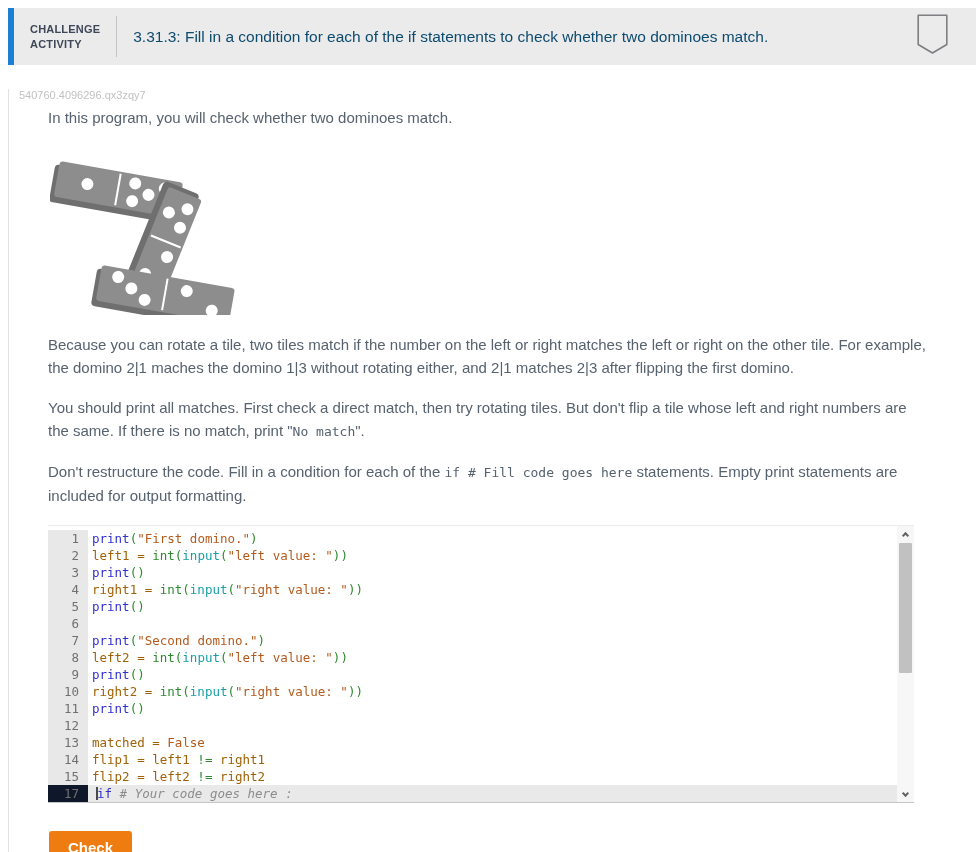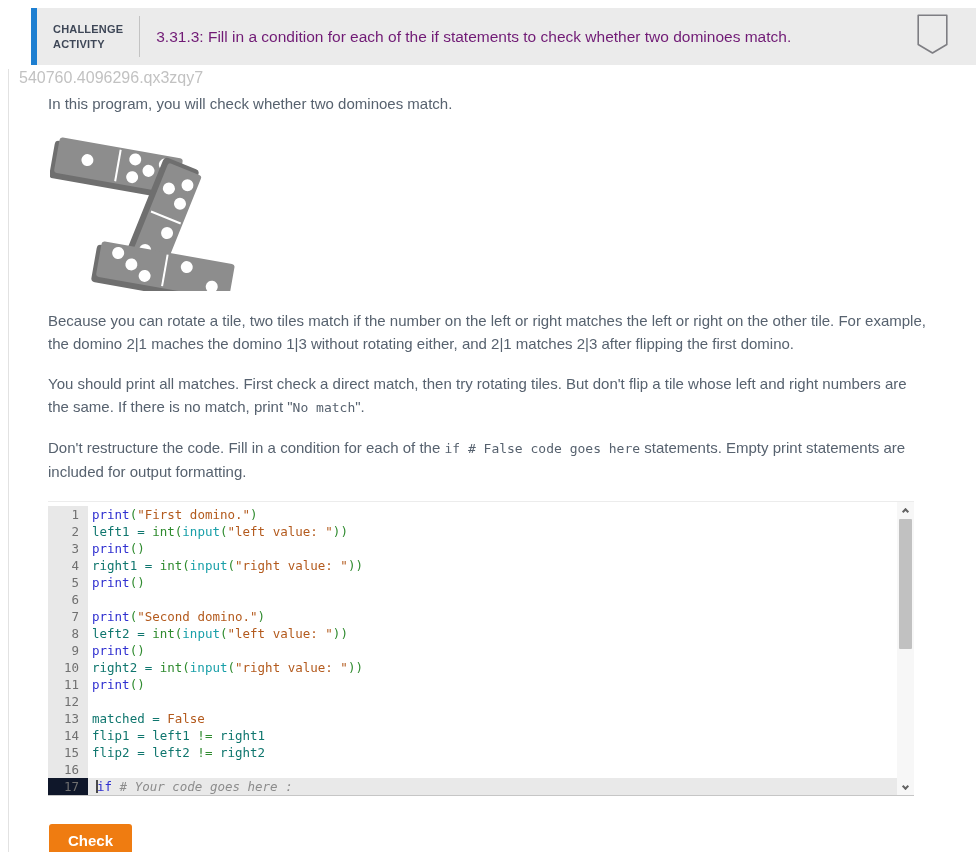--- a/index.html
+++ b/index.html
@@ -11,48 +11,48 @@
   html,body{margin:0;padding:0;}
   body{
     width:976px;height:852px;overflow:hidden;background:#fff;
     font-family:"Liberation Sans","DejaVu Sans",sans-serif;color:var(--body_text);
   }
   .card{margin:8px 0 0 8px;}
   
   .activity-header{
     display:flex;align-items:center;background:var(--header_bg);
     border-left:6px solid var(--accent);
-    min-height:52px;padding:6px 14px 6px 16px;margin-left:23px;
+    min-height:52px;padding:6px 14px 6px 16px;
   }
   .badge{font-size:11px;font-weight:bold;color:#3e4757;line-height:1.35;letter-spacing:.2px;white-space:nowrap;}
   .hdr-divider{width:1px;align-self:stretch;background:#c3c3c3;margin:2px 16px;}
-  .hdr-title{font-size:15.5px;font-weight:normal;color:#701a75;margin:0;flex:1;}
+  .hdr-title{font-size:15.5px;font-weight:normal;color:#0c4a6e;margin:0;flex:1;}
   .bookmark{flex:none;margin-left:12px;margin-right:14px;}
   
   .content{border-left:1px solid #e2e2e2;padding:0 45px 0 39px;}
-  .activity-id{font-size:16px;color:#c2c2c2;margin:4px 0 6px -29px;}
-  .intro{margin:0 0 8px 0;font-size:15px;line-height:22px;}
+  .activity-id{font-size:11px;color:#c2c2c2;margin:24px 0 6px -29px;}
+  .intro{margin:0 0 18px 0;font-size:15px;line-height:22px;}
   .figure{margin:0 0 14px 2px;}
   p.para{margin:0 0 17px 0;font-size:15px;line-height:23px;}
   .mono{font-family:"DejaVu Sans Mono","Liberation Mono",monospace;font-size:13px;margin-top:48px;}
   
   .editor{
     position:relative;margin-top:18px;width:866px;
     font-family:"DejaVu Sans Mono","Liberation Mono",monospace;font-size:12.5px;
     border-top:1px solid #ececec;border-bottom:1px solid #c6c6c6;
     background:#fff;padding-right:17px;
   }
   .code-lines{padding-top:4px;}
   .crow{display:flex;height:17px;line-height:17px;}
   .gut{flex:none;width:40px;background:#e8e8e8;color:#707070;text-align:right;padding-right:9px;}
   .ct{flex:1;white-space:pre;padding-left:4px;color:#333;}
   .crow.active .gut{background:#0f172a;}
   .crow.active .ct{background:#e9e9e9;padding-left:8px;}
   .cursor{display:inline-block;width:2px;height:13px;background:#4a4a4a;vertical-align:-2px;margin-right:-1px;}
-  .tk-plain{color:#0f766e;}
+  .tk-plain{color:#a16207;}
   .tk-kw{color:var(--kw);}
   .tk-green{color:var(--green);}
   .tk-teal{color:var(--teal);}
   .tk-str{color:var(--str);}
   .tk-const{color:var(--str);text-align:center;}
   .tk-com{color:var(--comment);font-style:italic;}
   
   .sb{position:absolute;top:0;right:0;bottom:0;width:17px;background:#f7f7f7;display:flex;flex-direction:column;align-items:center;}
   .sb-btn{flex:none;height:15px;display:flex;align-items:center;justify-content:center;width:100%;cursor:pointer;}
   .chev{display:block;width:5px;height:5px;border-left:2px solid #636363;border-bottom:2px solid #636363;}
@@ -125,21 +125,21 @@
             <circle cx="33" cy="18" r="6" fill="#fff"></circle>
           <circle cx="48" cy="27" r="6" fill="#fff"></circle>
           <circle cx="88" cy="11" r="6" fill="#fff"></circle>
             <circle cx="116" cy="26" r="6" fill="#fff"></circle>
         </g>
       </svg>
     </div>
 
     <p class="para"><span>Because you can rotate a tile, two tiles match if the number on the left or right matches the left or right on the other tile. For example, the domino 2|1 maches the domino 1|3 without rotating either, and 2|1 matches 2|3 after flipping the first domino.</span></p>
     <p class="para"><span>You should print all matches. First check a direct match, then try rotating tiles. But don't flip a tile whose left and right numbers are the same. If there is no match, print "</span><span class="mono">No match</span><span>".</span></p>
-    <p class="para"><span>Don't restructure the code. Fill in a condition for each of the </span><span class="mono">if # False code goes here</span><span> statements. Empty print statements are included for output formatting.</span></p>
+    <p class="para"><span>Don't restructure the code. Fill in a condition for each of the </span><span class="mono">if # Fill code goes here</span><span> statements. Empty print statements are included for output formatting.</span></p>
 
     <div class="editor">
       <div class="code-lines">
           <div class="crow">
             <span class="gut">1</span>
             <span class="ct"><span class="tk-kw">print</span><span class="tk-green">(</span><span class="tk-str">"First domino."</span><span class="tk-green">)</span></span>
           </div>
           <div class="crow">
             <span class="gut">2</span>
             <span class="ct"><span class="tk-plain">left1 = </span><span class="tk-green">int</span><span class="tk-green">(</span><span class="tk-teal">input</span><span class="tk-green">(</span><span class="tk-str">"left value: "</span><span class="tk-green">))</span></span>
@@ -188,24 +188,20 @@
             <span class="gut">13</span>
             <span class="ct"><span class="tk-plain">matched = </span><span class="tk-const">False</span></span>
           </div>
           <div class="crow">
             <span class="gut">14</span>
             <span class="ct"><span class="tk-plain">flip1 = left1 </span><span class="tk-green">!=</span><span class="tk-plain"> right1</span></span>
           </div>
           <div class="crow">
             <span class="gut">15</span>
             <span class="ct"><span class="tk-plain">flip2 = left2 </span><span class="tk-green">!=</span><span class="tk-plain"> right2</span></span>
-          </div>
-          <div class="crow">
-            <span class="gut">16</span>
-            <span class="ct"></span>
           </div>
           <div class="crow active">
             <span class="gut">17</span>
             <span class="ct"><span class="cursor"></span><span class="tk-kw">if</span><span class="tk-plain"> </span><span class="tk-com"># Your code goes here :</span></span>
           </div>
         </div>
       <div class="sb">
         <div class="sb-btn">
             <span class="chev up"></span>
           </div>

